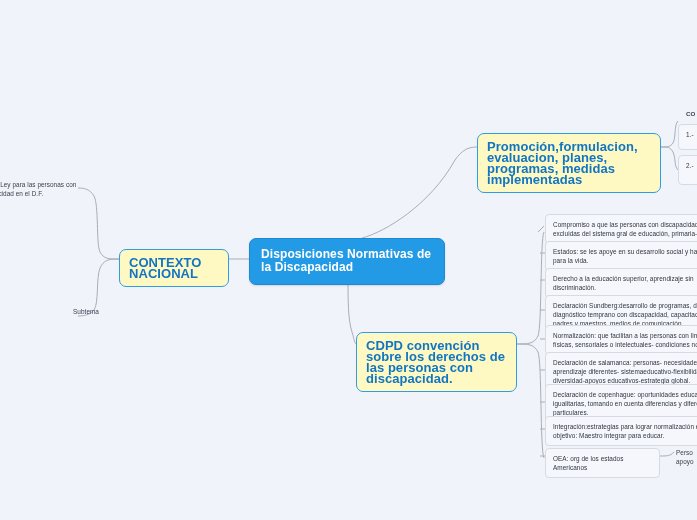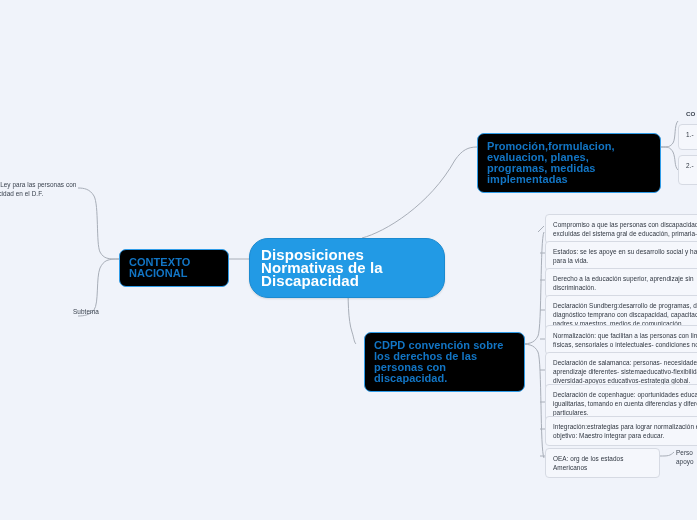--- a/index.html
+++ b/index.html
@@ -30,37 +30,37 @@
     pointer-events: none;
   }
   .node {
     position: absolute;
     box-sizing: border-box;
   }
   
   .root-node {
     background: #229ae5;
     border: 1px solid #1b8ad0;
-    border-radius: 19px;
+    border-radius: 7px;
     color: #ffffff;
     font-weight: bold;
-    font-size: 15px;
+    font-size: 12px;
     line-height: 13px;
     padding: 9px 11px 10px 11px;
     letter-spacing: 0.1px;
     box-shadow: 0 1px 2px rgba(0,0,0,0.12);
   }
   
   .topic-node {
-    background: #000000;
+    background: #fef9c3;
     border: 1.6px solid #2f9ce8;
     border-radius: 7px;
     color: #1275c4;
     font-weight: bold;
-    font-size: 11px;
+    font-size: 13px;
     line-height: 11px;
     padding: 7px 9px 7px 9px;
     letter-spacing: 0.05px;
   }
   .topic-node.centered {
   }
   
   .leaf-note {
     background: #f5f7fc;
     border: 1px solid #d6dae3;
@@ -133,21 +133,21 @@
 
   <div class="node topic-node" style="left:477px; top:133px; width:184px;">Promoción,formulacion, evaluacion,
 planes, programas, medidas implementadas</div>
 
   <div class="node mini-head" style="left:686px; top:110px; width:30px;">CO</div>
 
   <div class="node leaf-note" style="left:678px; top:124px; width:44px; height:26px;">1.-</div>
 
   <div class="node leaf-note" style="left:678px; top:155px; width:44px; height:30px;">2.-</div>
 
-  <div class="node topic-node" style="left:364px; top:332px; width:161px;">CDPD convención sobre los derechos de
+  <div class="node topic-node" style="left:356px; top:332px; width:161px;">CDPD convención sobre los derechos de
 las personas con discapacidad.</div>
 
   <div class="node leaf-note" style="left:545px; top:214px; width:175px;">Compromiso a que las personas con discapacidad no
 excluidas del sistema gral de educación, primaria-se</div>
 
   <div class="node leaf-note" style="left:545px; top:241px; width:175px;">Estados: se les apoye en su desarrollo social y habil
 para la vida.</div>
 
   <div class="node leaf-note" style="left:545px; top:268px; width:175px;">Derecho a la educación superior, aprendizaje sin
 discriminación.</div>

